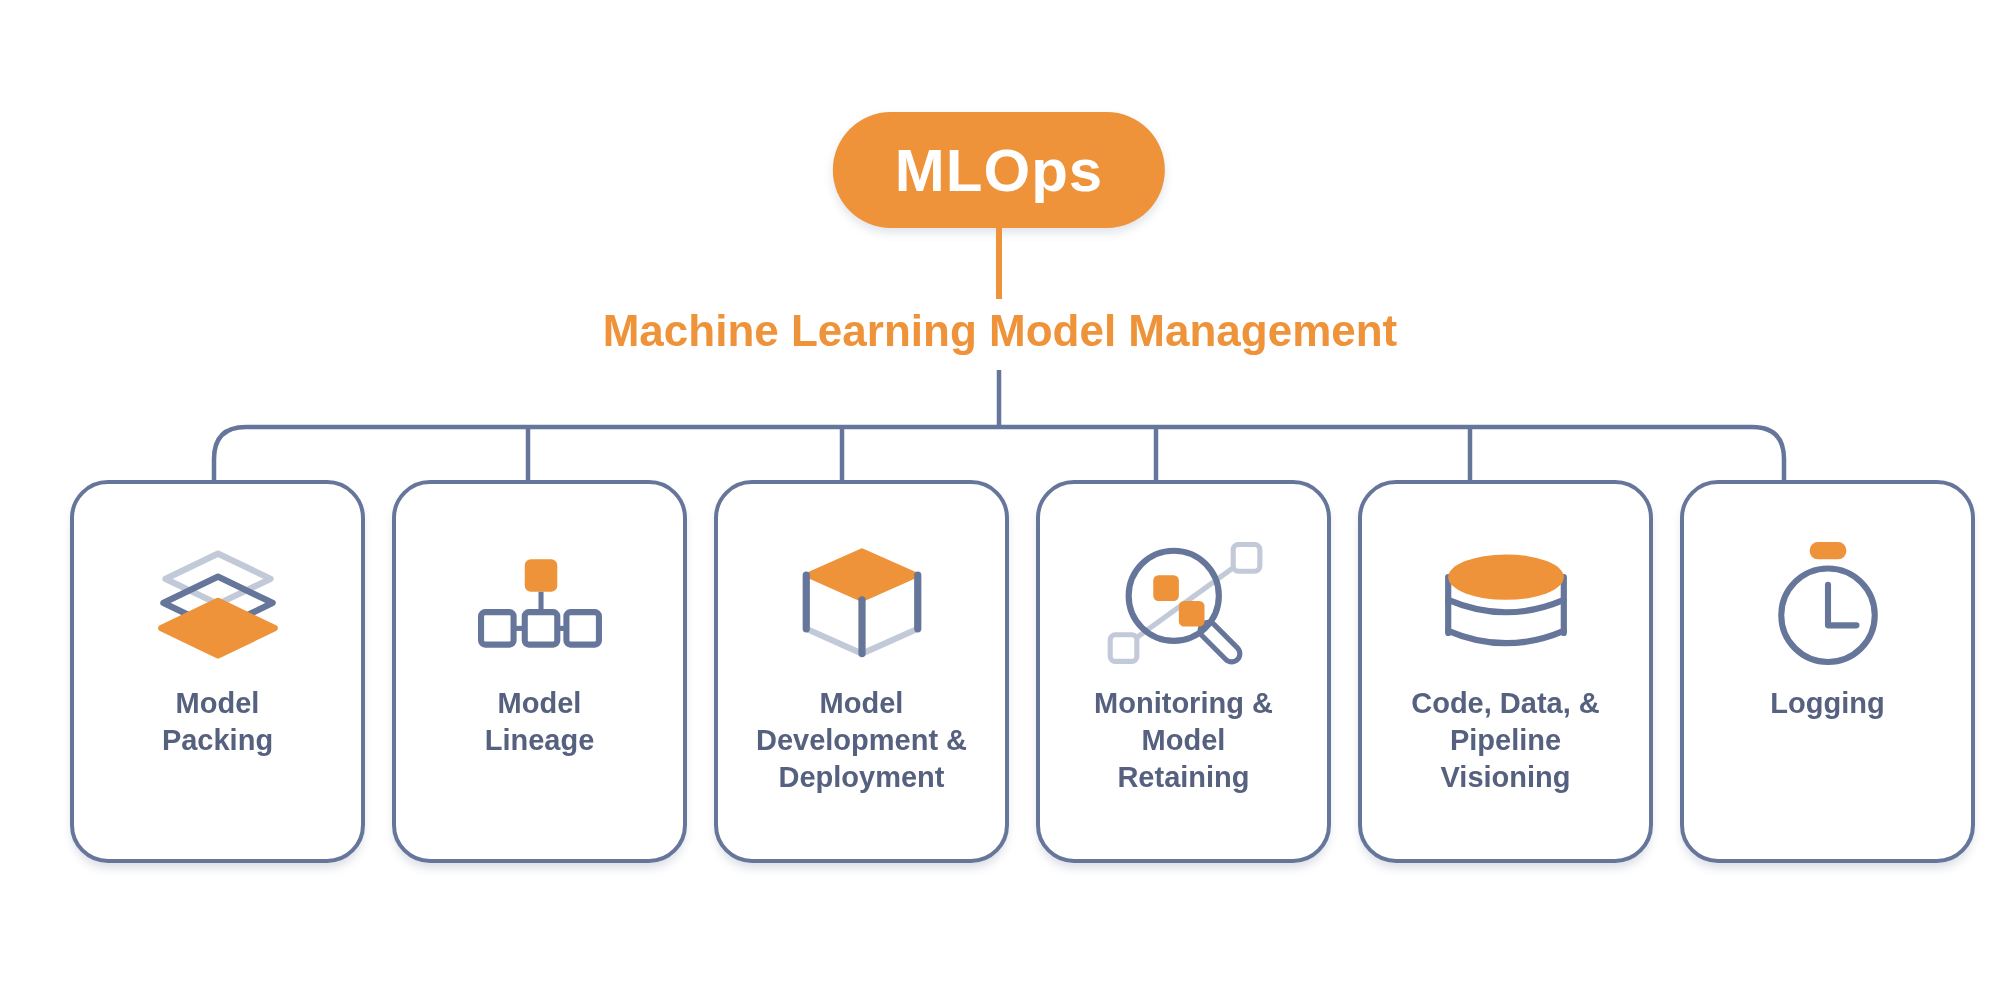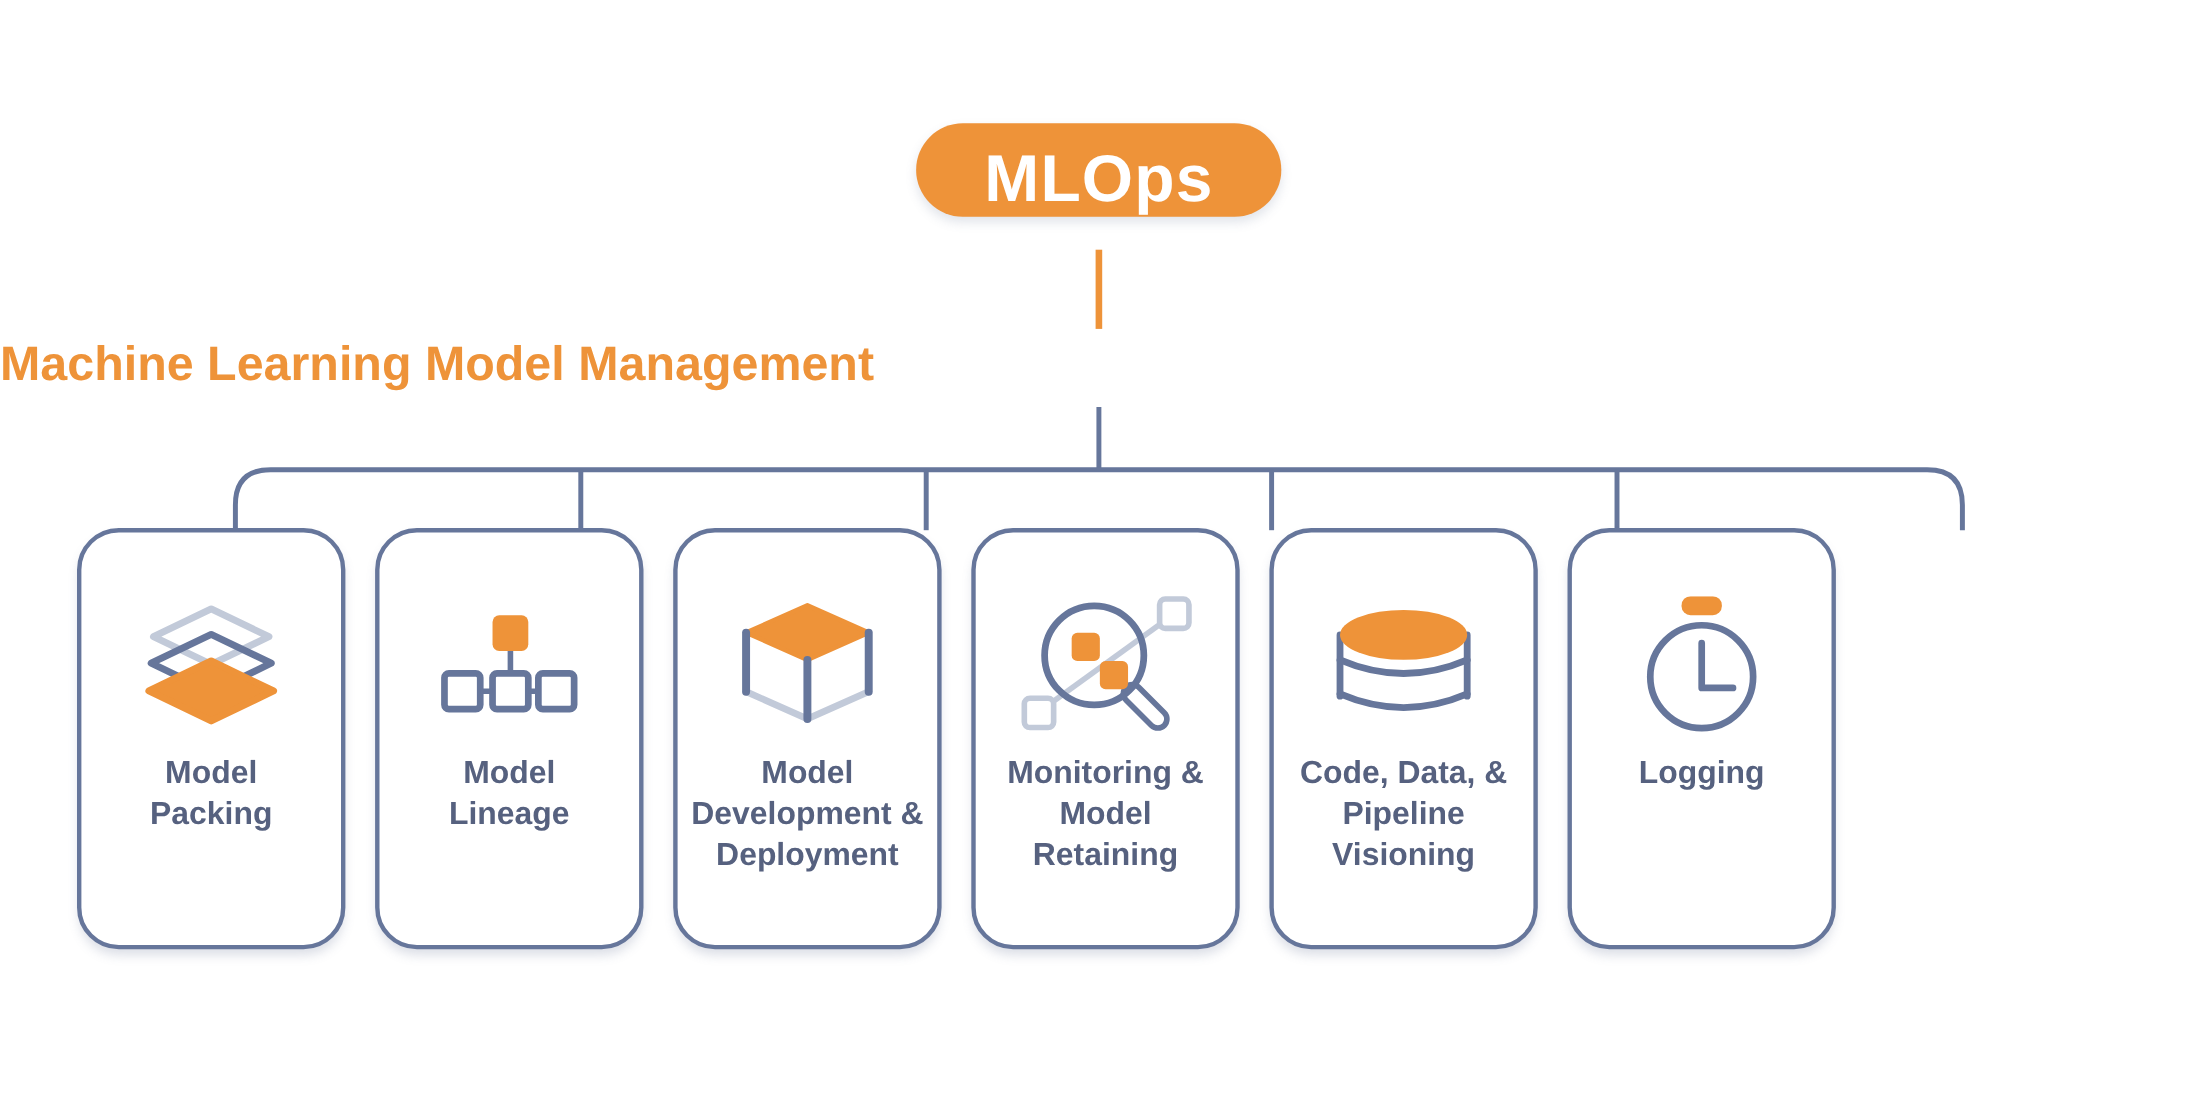--- a/index.html
+++ b/index.html
@@ -11,26 +11,26 @@
     font-family: "Liberation Sans", "DejaVu Sans", sans-serif;
     overflow: hidden;
   }
   .connectors { position: absolute; left: 0; top: 0; width: 2000px; height: 1000px; }
 
   .pill {
     position: absolute;
     left: 999px;
     top: 112px;
     transform: translateX(-50%);
-    height: 85px;
+    height: 116px;
     padding: 0 62px;
     background: #EE9339;
     border-radius: 60px;
     display: flex;
-    align-items: flex-end;
+    align-items: center;
     justify-content: center;
     box-shadow: 0 5px 10px rgba(90,104,140,0.18);
   }
   .pill-text {
     color: #ffffff;
     font-size: 60px;
     font-weight: 700;
     letter-spacing: 1px;
   }
   .stem-orange {
@@ -39,35 +39,36 @@
     top: 227px;
     width: 6px;
     height: 72px;
     background: #EE9339;
   }
   .subtitle {
     position: absolute;
     left: 0;
     top: 306px;
     width: 100%;
+    text-align: center;
     font-size: 44px;
     font-weight: 700;
     color: #EE9339;
   }
 
   .row {
     position: absolute;
     left: 70px;
     top: 480px;
     display: flex;
     gap: 27px;
   }
   .box {
     box-sizing: border-box;
-    width: 244px;
+    width: 295px;
     height: 383px;
     background: #ffffff;
     border: 4px solid #66769B;
     border-radius: 38px;
     display: flex;
     flex-direction: column;
     align-items: center;
     box-shadow: 0 7px 10px -2px rgba(90,104,140,0.22);
   }
   .icon-wrap {

